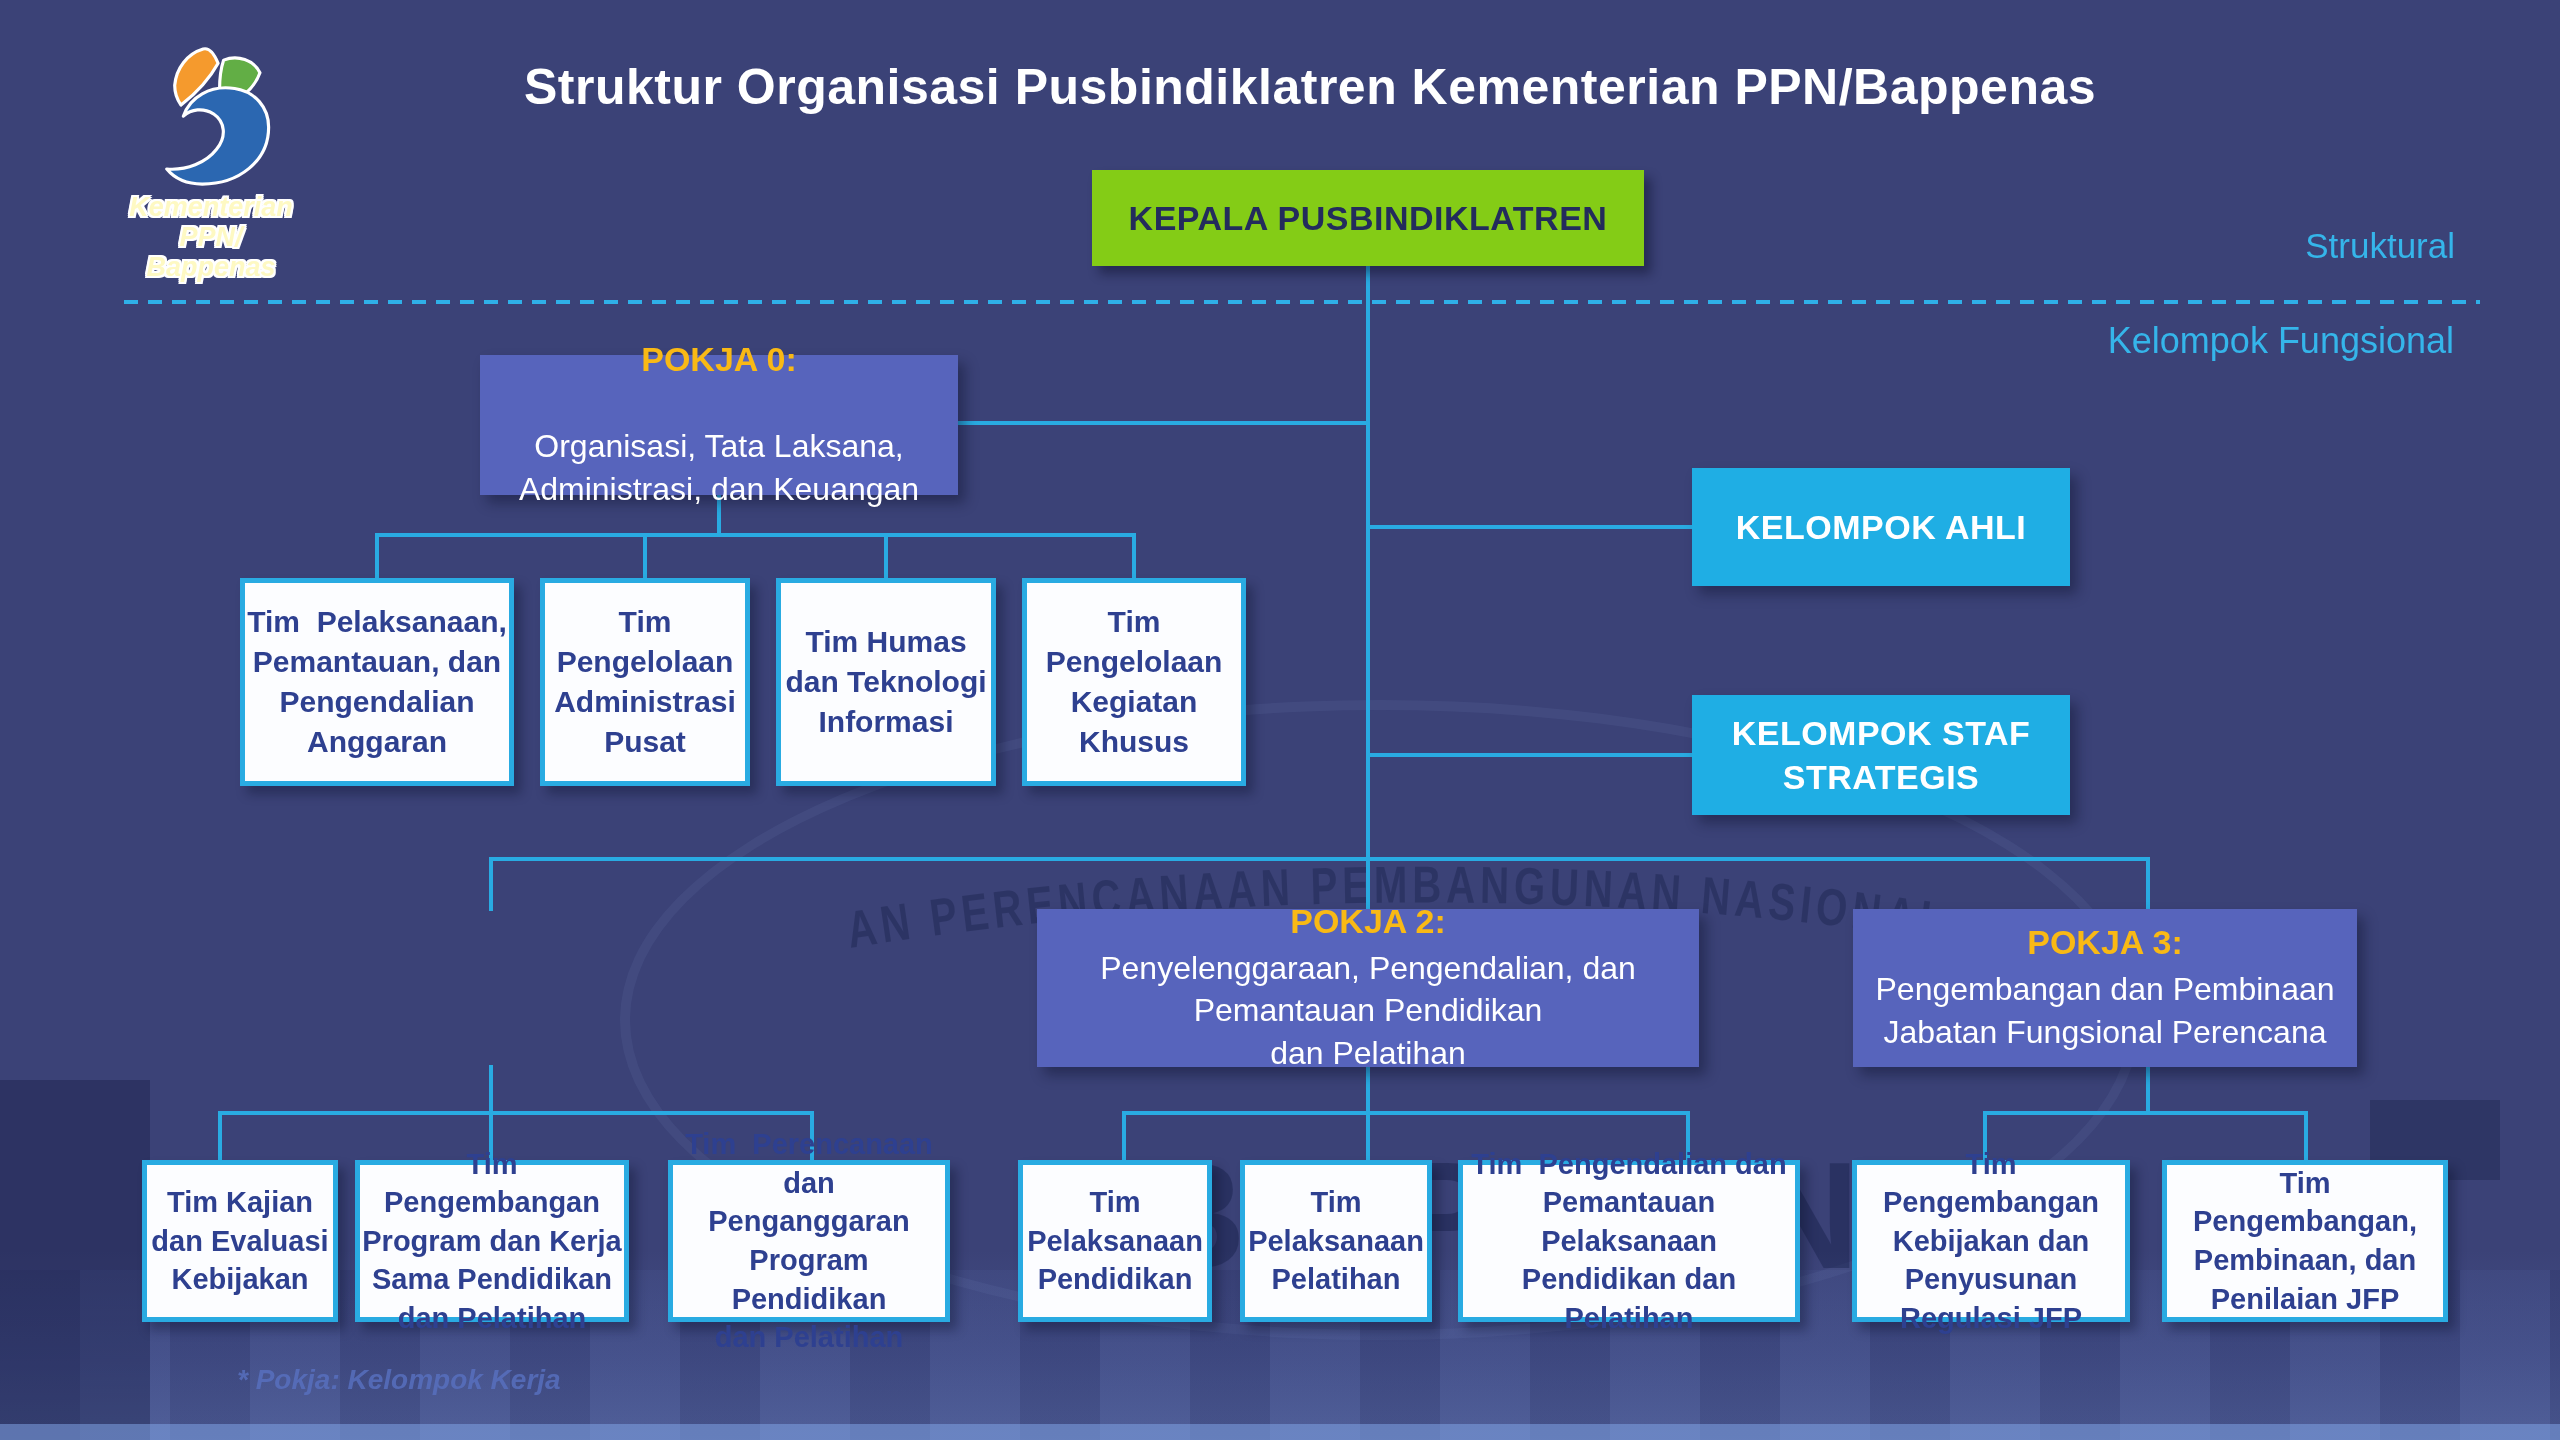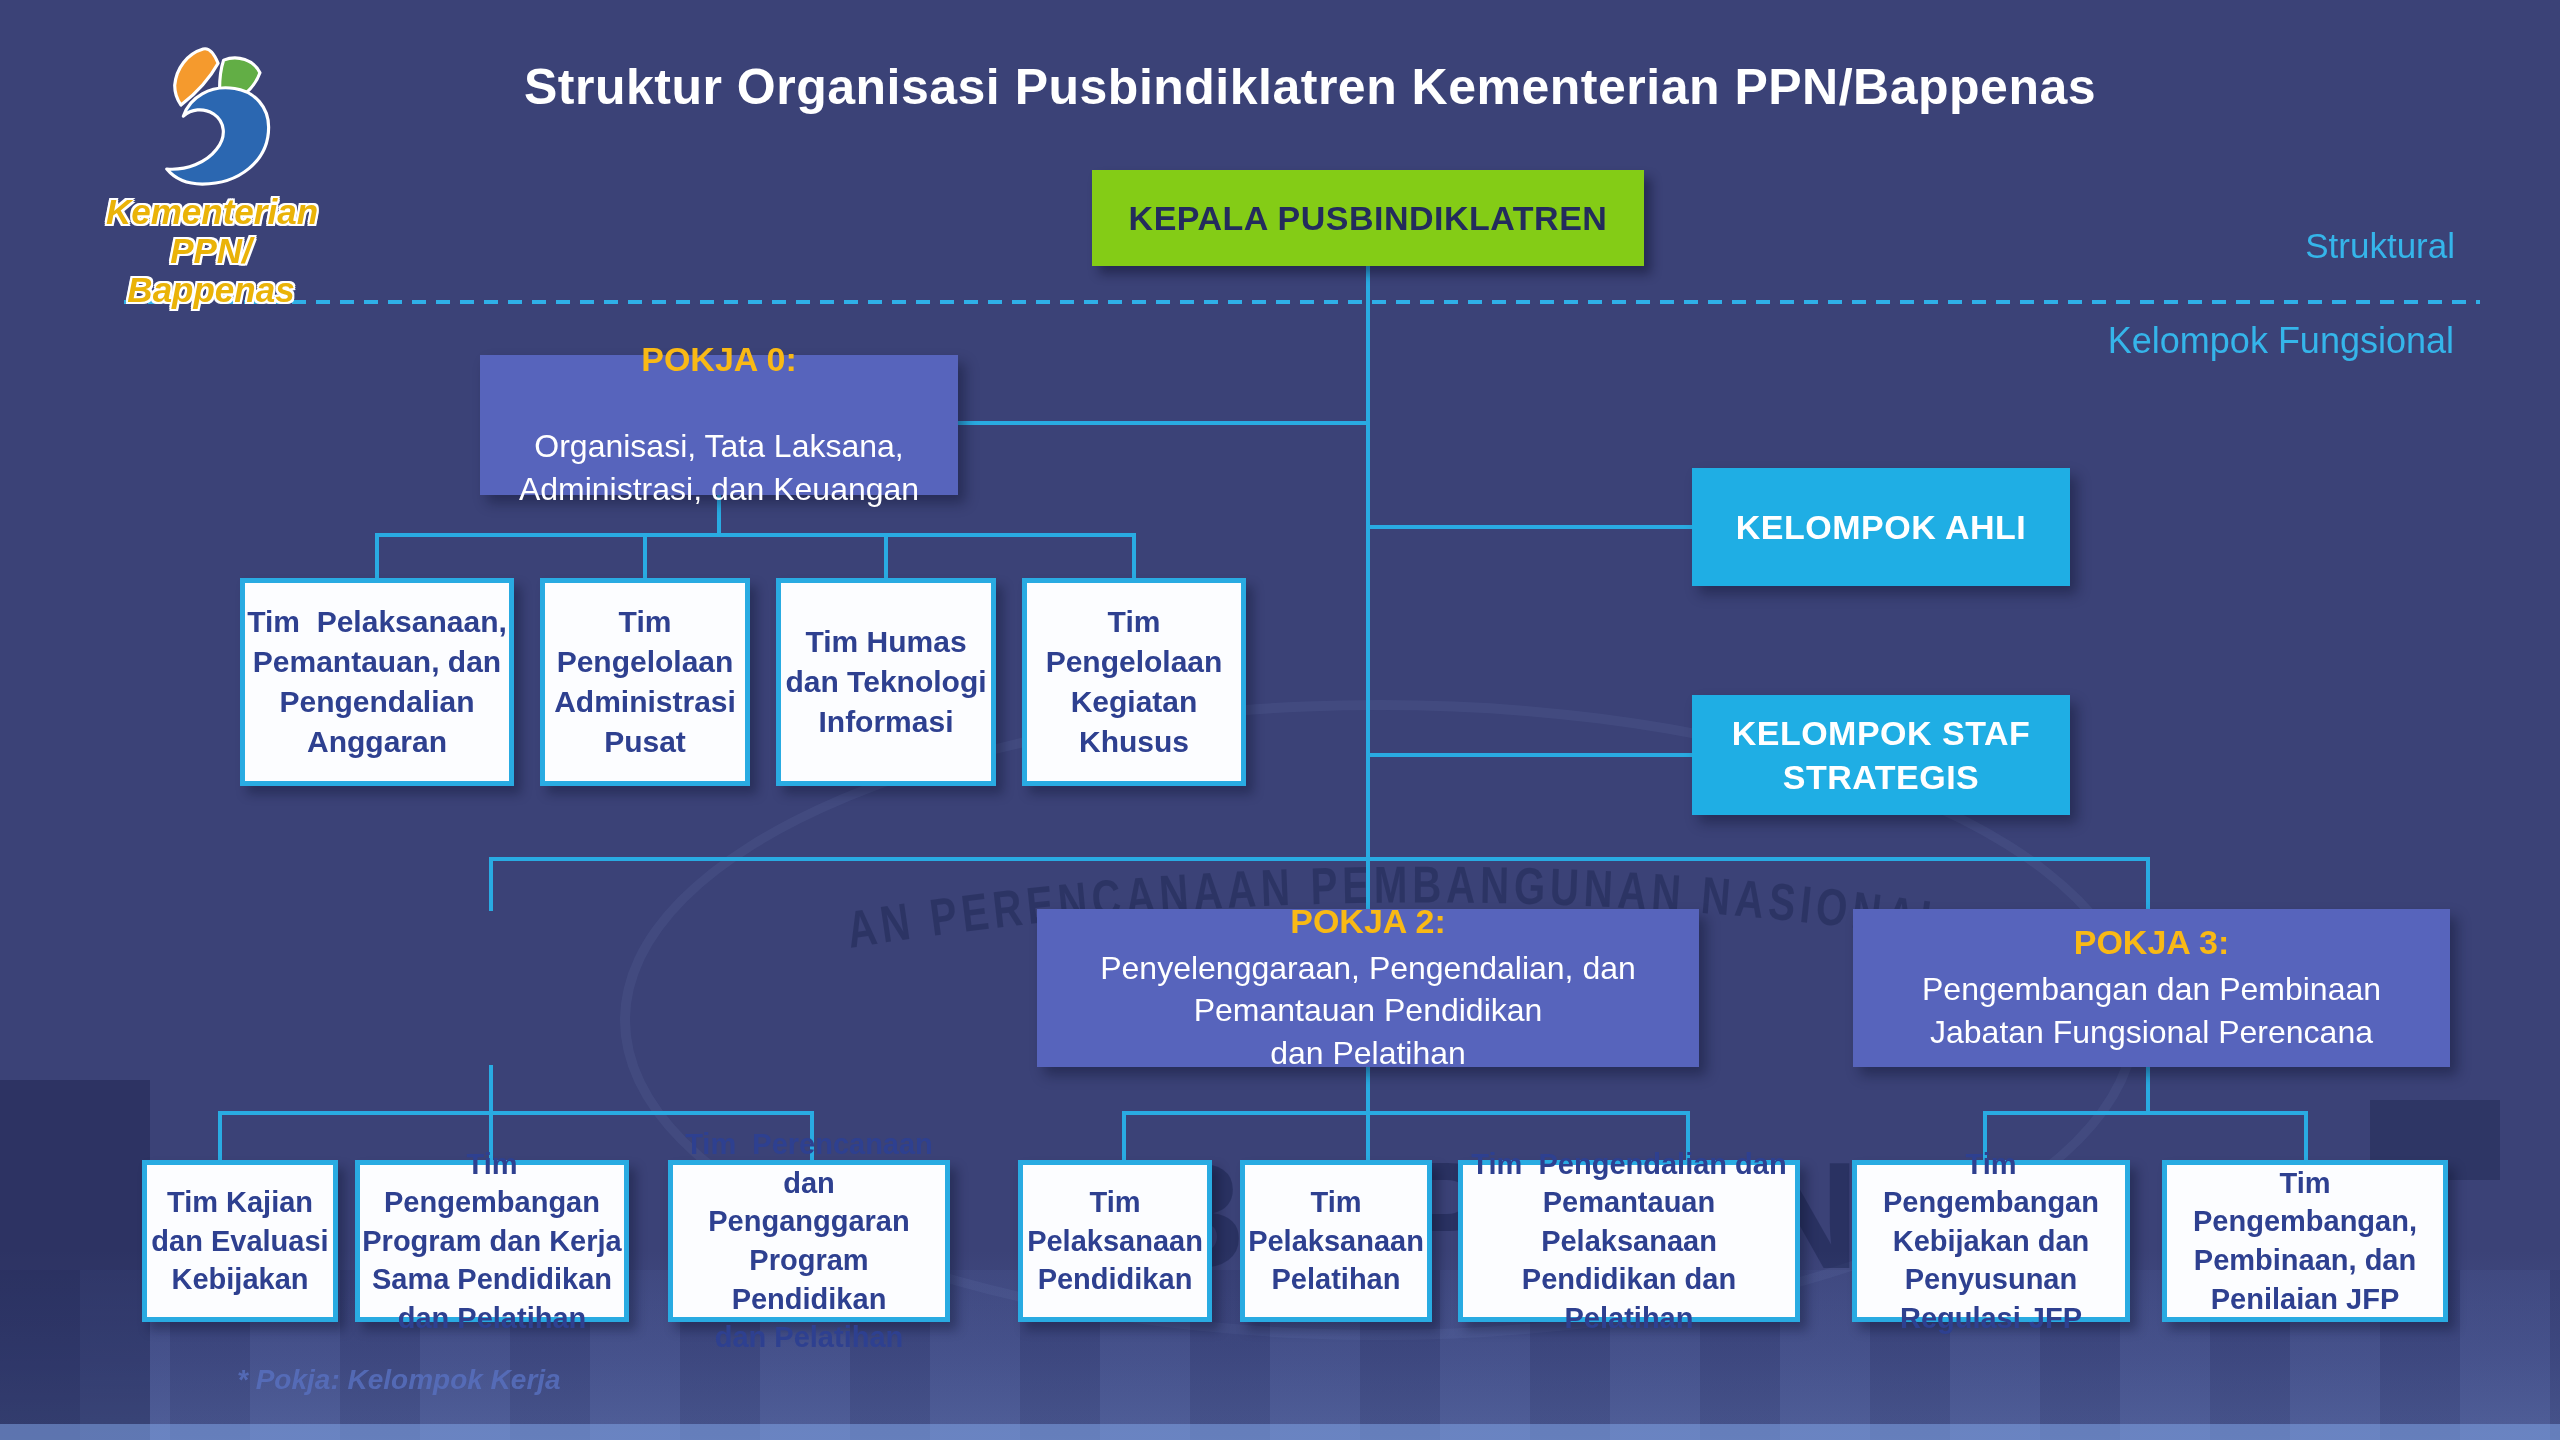--- a/index.html
+++ b/index.html
@@ -40,21 +40,21 @@
   
   .title{position:absolute;left:455px;top:58px;width:1710px;text-align:center;color:#FFFFFF;
          font-size:50px;font-weight:600;letter-spacing:.5px;z-index:3;}
   .legend{position:absolute;color:#35B5EA;z-index:3;font-weight:500;}
   .legend.structural{right:105px;top:226px;font-size:35px;}
   .legend.functional{right:106px;top:320px;font-size:36px;}
   .footnote{position:absolute;left:237px;top:1364px;font-size:28px;font-style:italic;font-weight:700;
             color:rgba(88,112,192,.82);z-index:3;}
   
   .logo{position:absolute;left:106px;top:38px;width:210px;text-align:center;z-index:3;}
-  .logo-text{font-style:italic;font-weight:700;font-size:35px;line-height:1.12;color:#eab308;
+  .logo-text{font-style:italic;font-weight:700;font-size:27px;line-height:1.12;color:#fef9c3;
      text-shadow:-2px -2px 0 #fff,2px -2px 0 #fff,-2px 2px 0 #fff,2px 2px 0 #fff,0 2px 0 #fff,0 -2px 0 #fff,2px 0 0 #fff,-2px 0 0 #fff;}
 </style>
 </head>
 <body>
 
 <div class="stage">
 
   <div class="wm dome-arc"></div>
   <svg class="wm facade-svg" viewBox="0 0 2560 1440">
     <path id="facadeArc" d="M 850 948 Q 1405 860 1960 942" fill="none"></path>
@@ -140,21 +140,21 @@
 Pengelolaan
 Kegiatan
 Khusus</div>
 
   <div class="box purple" style="left:1037px;top:909px;width:662px;height:158px;padding:24px 10px;">
     <div class="head">POKJA 2:</div>
     <div class="desc pre">Penyelenggaraan, Pengendalian, dan
 Pemantauan Pendidikan
 dan Pelatihan</div>
   </div>
-  <div class="box purple" style="left:1853px;top:909px;width:597px;height:158px;padding:10px 10px;">
+  <div class="box purple" style="left:1853px;top:909px;width:504px;height:158px;padding:10px 10px;">
     <div class="head">POKJA 3:</div>
     <div class="desc pre">Pengembangan dan Pembinaan
 Jabatan Fungsional Perencana</div>
   </div>
 
   <div class="box white small pre" style="left:142px;top:1160px;width:196px;height:162px;">Tim Kajian
 dan Evaluasi
 Kebijakan</div>
   <div class="box white small pre" style="left:355px;top:1160px;width:274px;height:162px;">Tim Pengembangan
 Program dan Kerja

